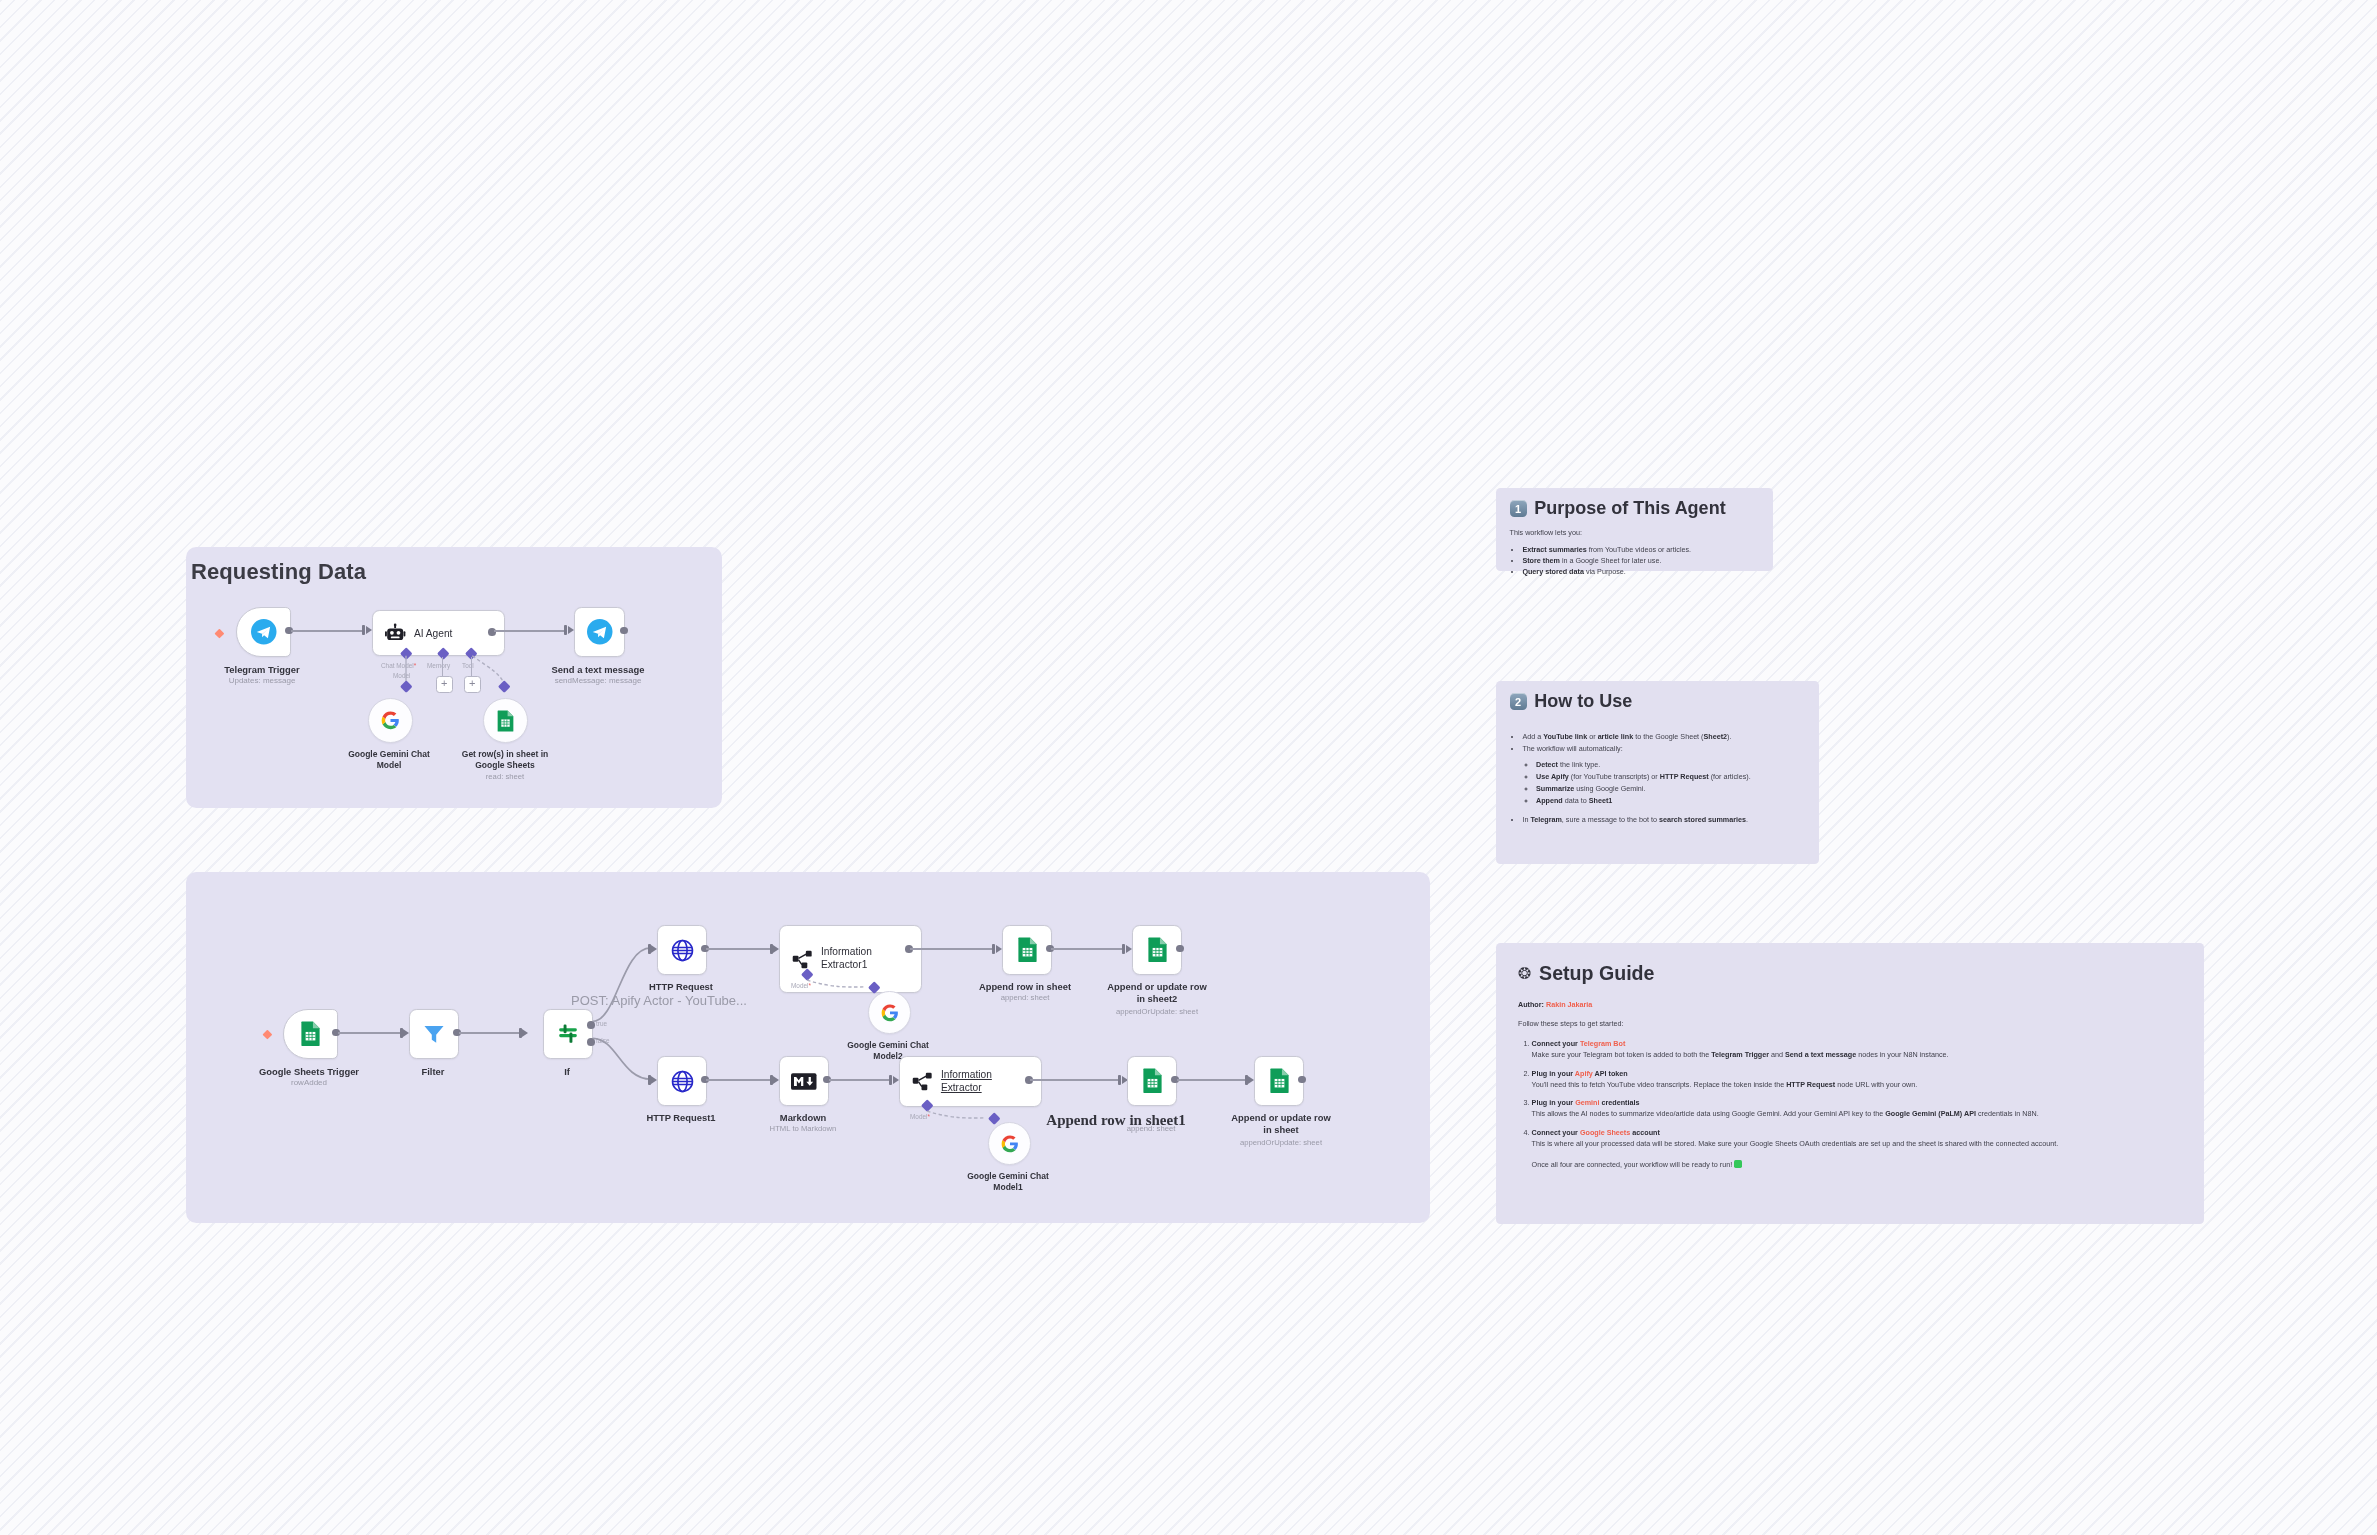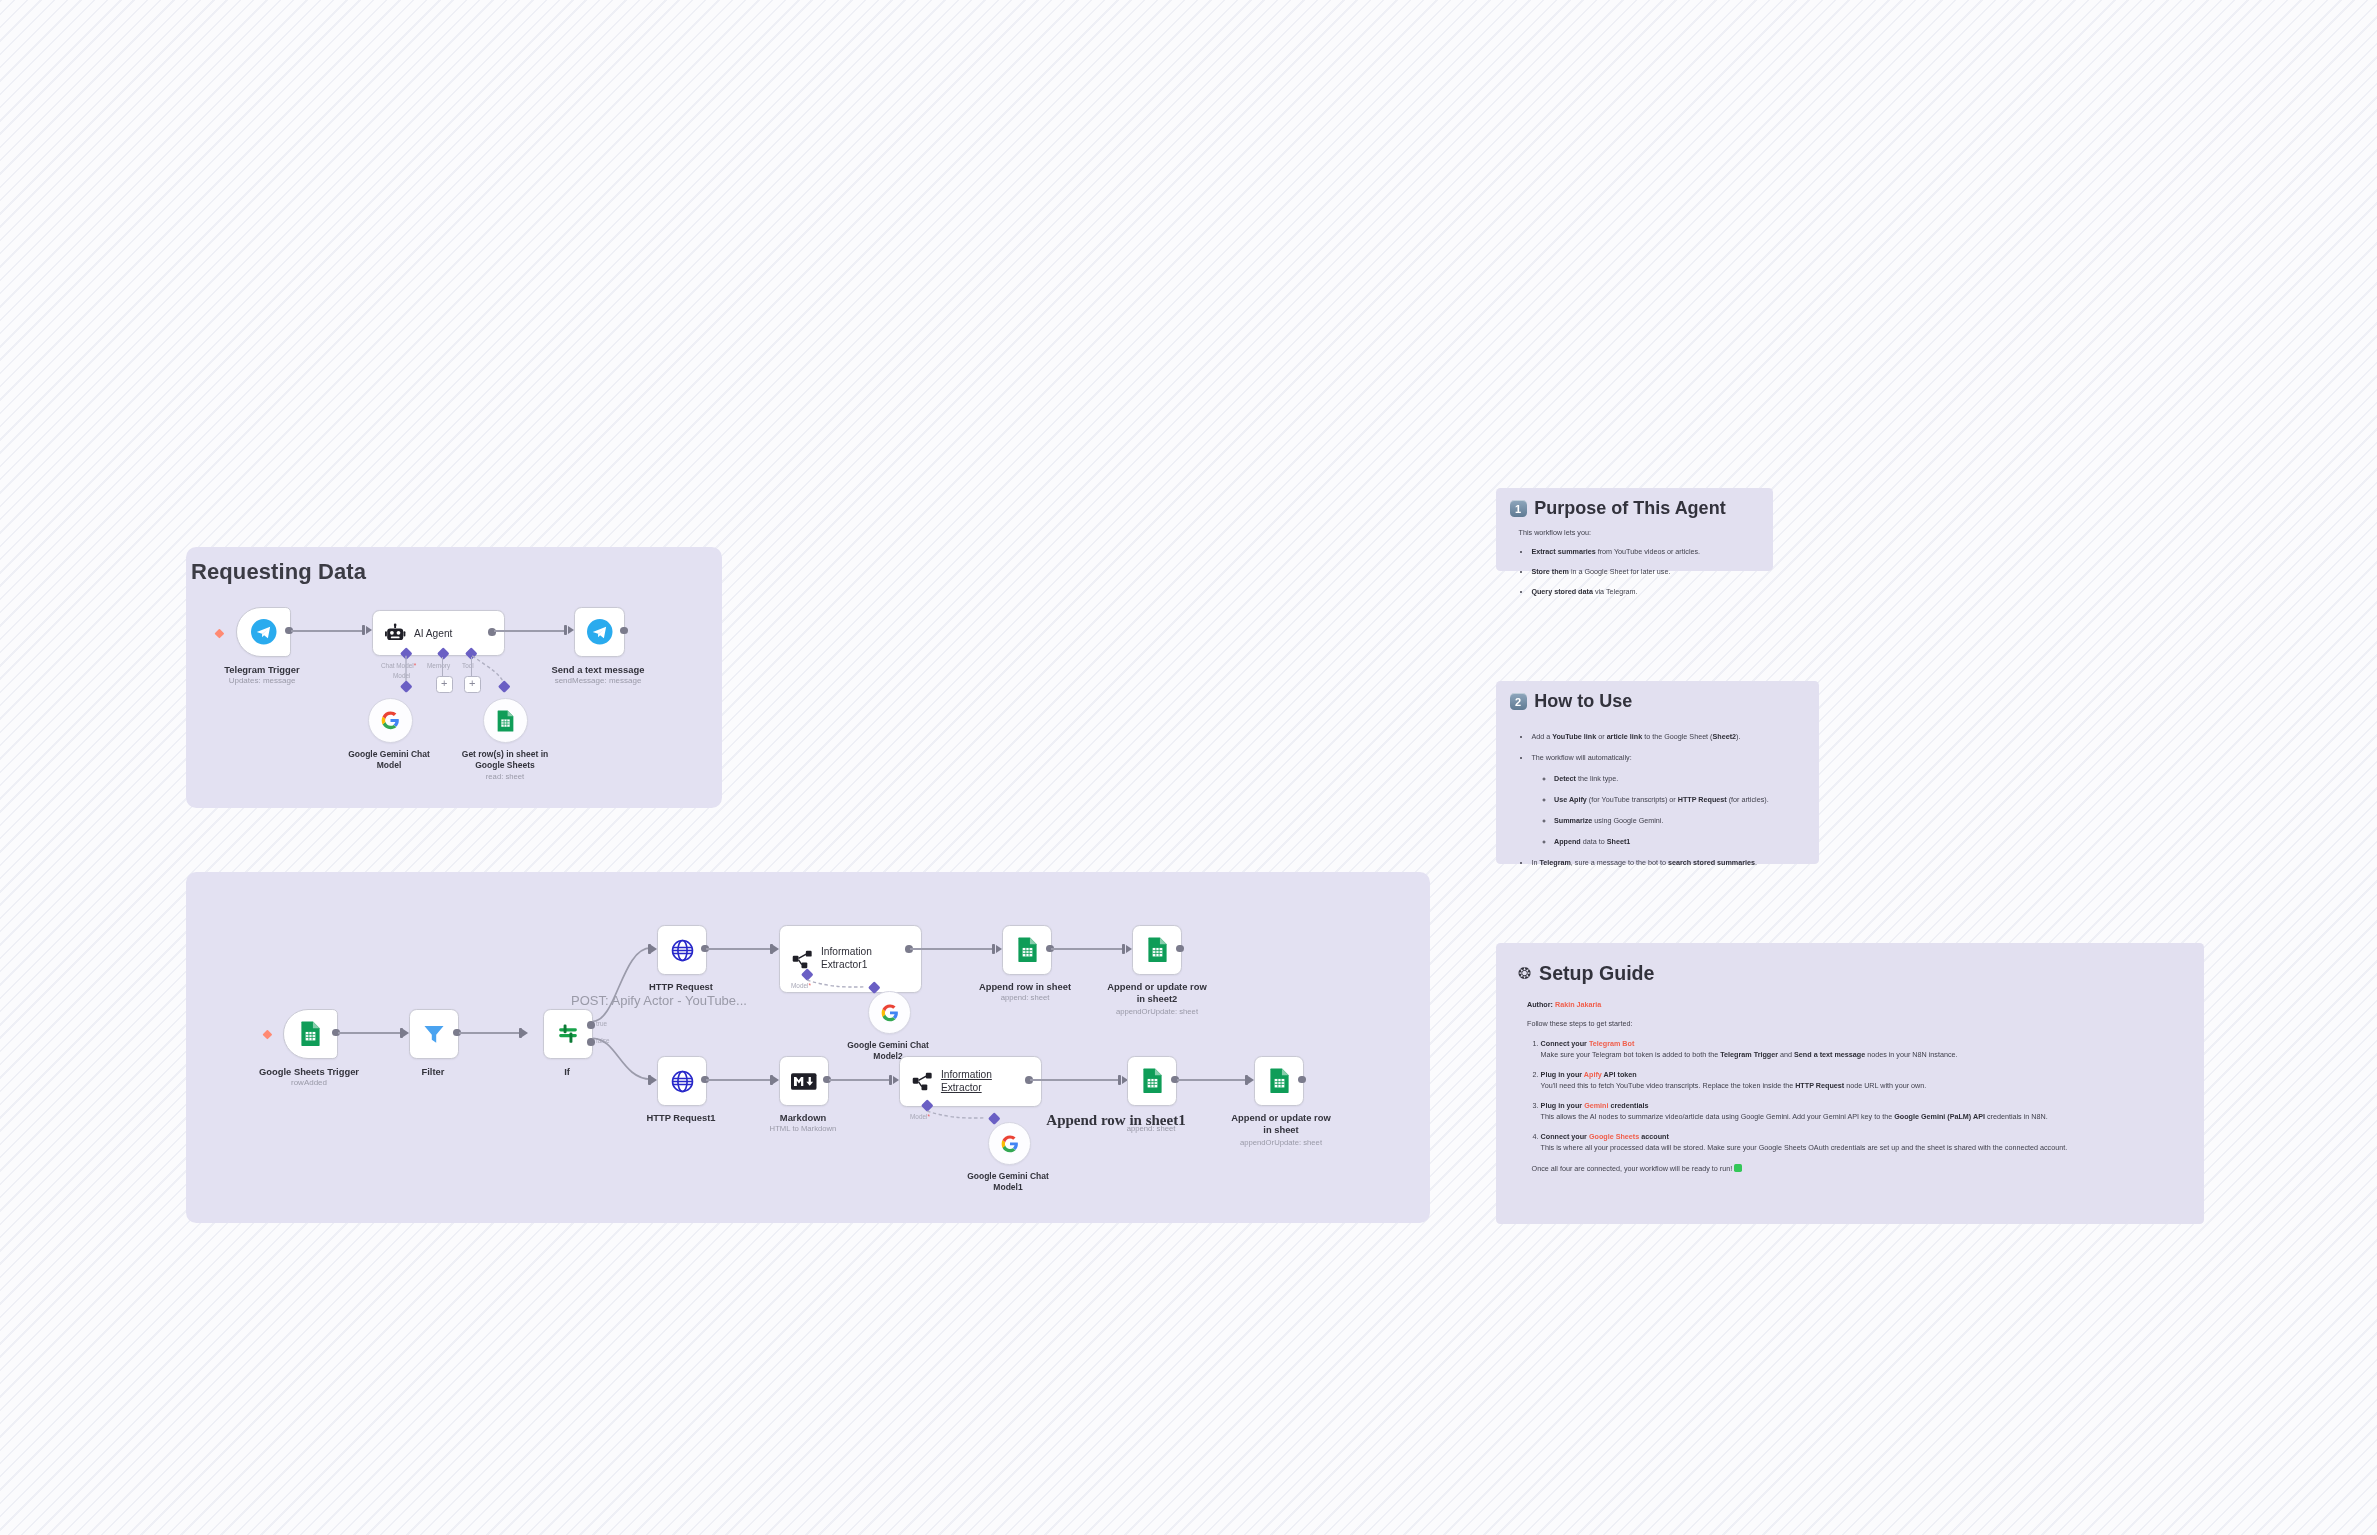--- a/index.html
+++ b/index.html
@@ -70,21 +70,21 @@
     transform:rotate(45deg);border-radius:0.9px;}
 
   
   .note{position:absolute;background:#e2e0f0;border-radius:4.3px;box-sizing:border-box;}
   .note h2{margin:0;font-weight:700;color:#32323c;display:flex;align-items:center;gap:7.7px;}
   .numchip{
     display:inline-flex;align-items:center;justify-content:center;
     background:linear-gradient(#8fa7bd,#5f7a93);color:#fff;border-radius:4.3px;
     font-weight:700;box-shadow:inset 0 0.9px 0 rgba(255,255,255,.45);
   }
-  .note p,.note li{color:#41414c;margin:9px;}
+  .note p,.note li{color:#41414c;margin:0;}
   .note ul{margin:0;padding-left:12.8px;list-style:disc;}
   .note ul ul{list-style:circle;padding-left:13.6px;margin-top:3.4px;}
   .note ol{margin:0;padding-left:13.6px;}
   .note b{font-weight:700;color:#2d2d36;}
   .accent{color:#f0604d;font-weight:700;text-align:center;}
   .chk{display:inline-block;width:7.7px;height:7.7px;background:#34c759;
     border-radius:1.7px;vertical-align:-0.9px;}
   .wrench{font-size:16px;}
   svg{display:block;overflow:visible;}
 </style>
@@ -453,21 +453,21 @@
     </h2>
     <p style="font-size:7.2px;margin-top:8.5px;">This workflow lets you:</p>
     <ul style="font-size:7.2px;margin-top:7.7px;line-height:11px;">
       <li>
         <b>Extract summaries</b><span> from YouTube videos or articles.</span>
       </li>
       <li>
         <b>Store them</b><span> in a Google Sheet for later use.</span>
       </li>
       <li>
-        <b>Query stored data</b><span> via Telegram.</span>
+        <b>Query stored data</b><span> via Purpose.</span>
       </li>
     </ul>
   </div>
 
   <div class="note" style="left:1496px;top:681px;width:323px;height:183px;padding:10.2px 13.6px;">
     <h2 style="font-size:18px;">
       <span class="numchip" style="width:17px;height:17px;font-size:11px;">2</span>
       <span>How to Use</span>
     </h2>
     <ul style="font-size:7.2px;margin-top:19px;line-height:12px;">

